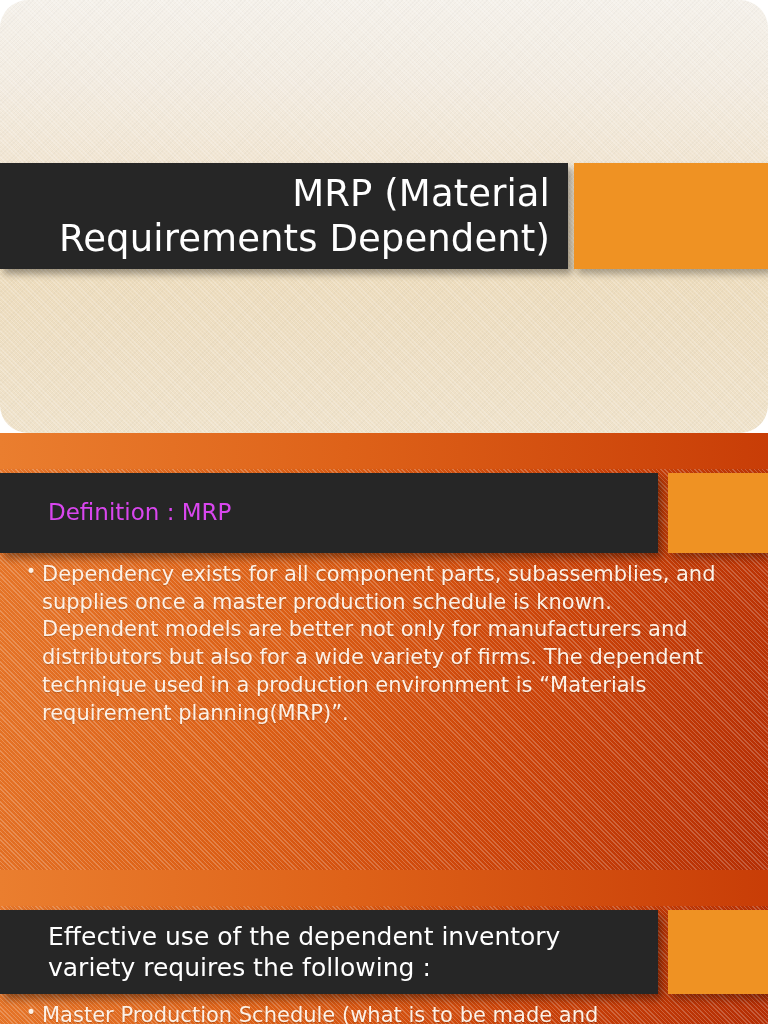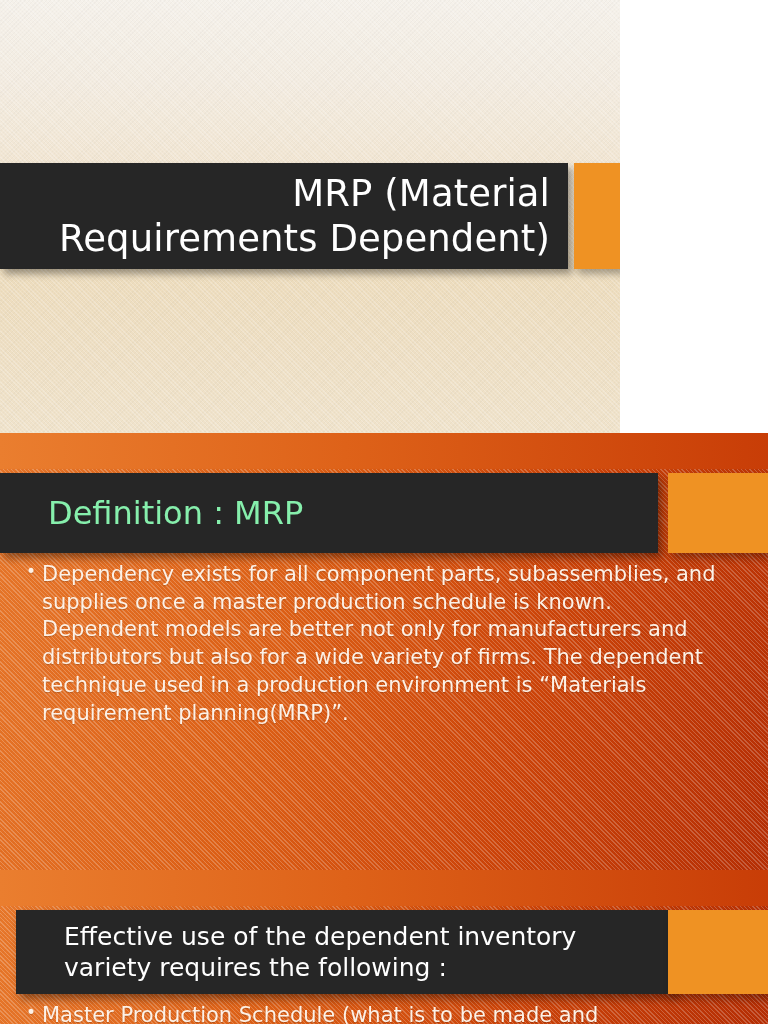--- a/index.html
+++ b/index.html
@@ -20,31 +20,32 @@
     width: 768px;
     height: 1024px;
     overflow: hidden;
   }
 
   
   .slide-title {
     position: absolute;
     left: 0;
     top: 0;
-    width: 620px;
+    width: 768px;
     height: 433px;
     background:
       linear-gradient(to bottom,
         #f5f1ea 0%,
         #f3ece1 18%,
         #f1e4cf 42%,
         #eddcbc 62%,
         #eedfc4 82%,
         #f0e3cb 100%);
     overflow: hidden;
+    border-radius: 28px;
   }
   .texture {
     position: absolute;
     inset: 0;
     background-image:
       repeating-linear-gradient(45deg, rgba(255,255,255,.22) 0 1px, rgba(0,0,0,0) 1px 3px),
       repeating-linear-gradient(-45deg, rgba(0,0,0,.025) 0 1px, rgba(0,0,0,0) 1px 3px);
     pointer-events: none;
   }
 
@@ -107,22 +108,22 @@
     width: 658px;
     height: 80px;
     background: #262626;
     box-shadow: 4px 5px 8px rgba(0,0,0,.4);
     display: flex;
     align-items: center;
     box-sizing: border-box;
     padding-left: 48px;
   }
   .def-bar-text {
-    color: #86efac;
-    font-size: 32px;
+    color: #d946ef;
+    font-size: 23px;
     font-weight: 400;
     line-height: 1.2;
   }
   .def-accent {
     position: absolute;
     left: 668px;
     top: 40px;
     width: 100px;
     height: 80px;
     background: #ef9223;
@@ -173,21 +174,21 @@
   .eff-band {
     position: absolute;
     left: 0;
     top: 0;
     width: 768px;
     height: 36px;
     background: linear-gradient(to right, #ea7e2f 0%, #de6219 45%, #c83d07 100%);
   }
   .eff-bar {
     position: absolute;
-    left: 16px;
+    left: 0;
     top: 40px;
     width: 658px;
     height: 84px;
     background: #262626;
     box-shadow: 4px 5px 8px rgba(0,0,0,.4);
     display: flex;
     align-items: center;
     box-sizing: border-box;
     padding-left: 48px;
   }

